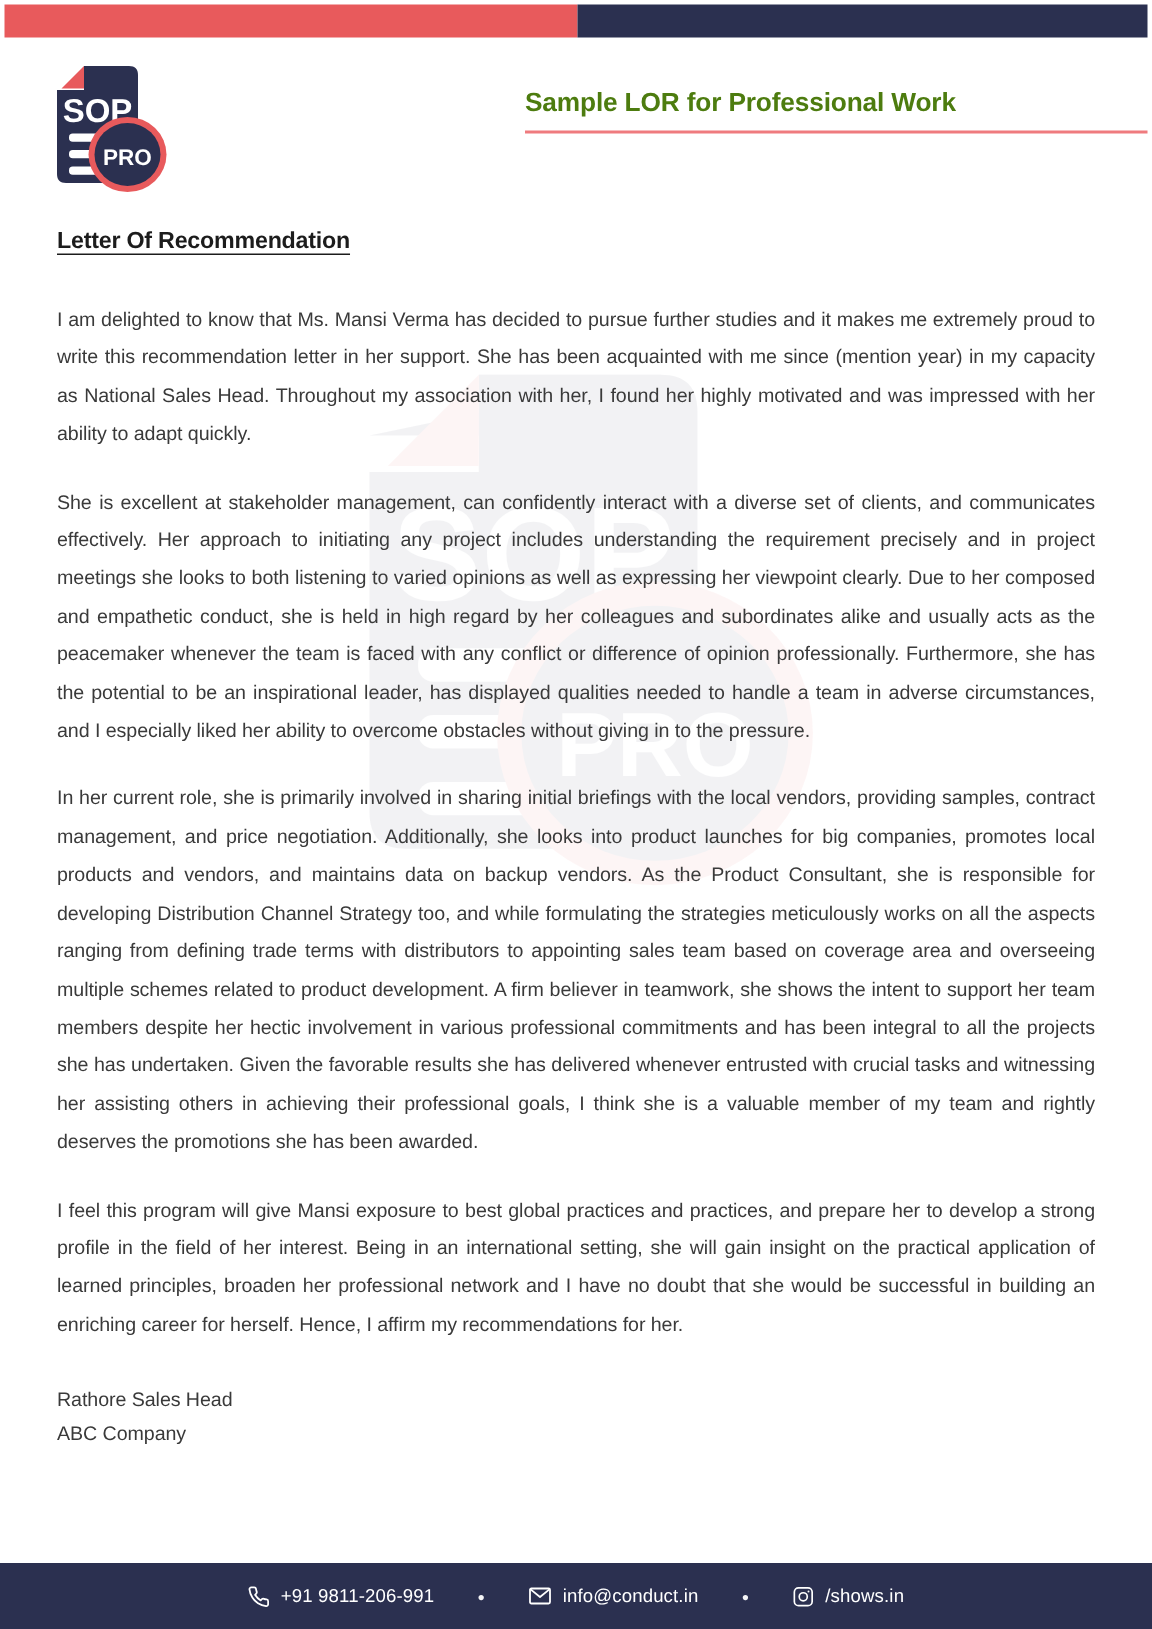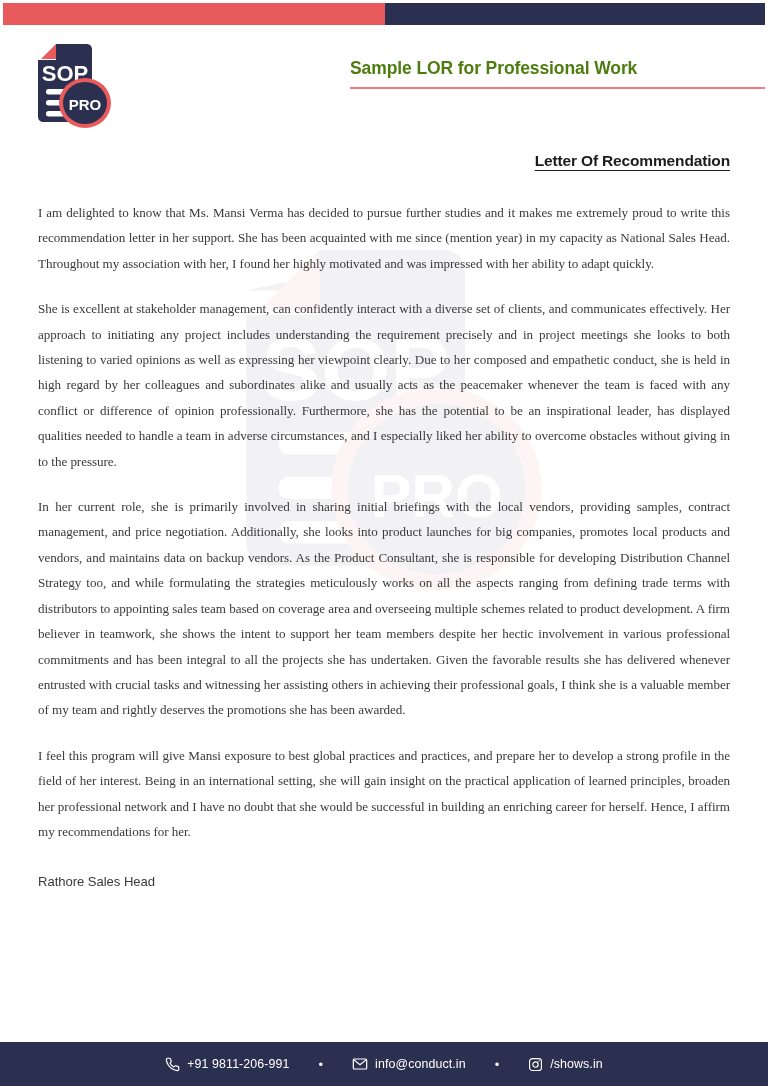--- a/index.html
+++ b/index.html
@@ -86,37 +86,36 @@
 
   
   .content {
     position: absolute;
     left: 38px;
     right: 38px;
     top: 152px;
     z-index: 2;
   }
   .doc-title {
-    text-align: right;
+    text-align: left;
     font-size: 15.5px;
     font-weight: bold;
     color: #1c1c1c;
     text-decoration: underline;
     text-underline-offset: 4px;
     margin: 0 0 30px 0;
     letter-spacing: -0.15px;
   }
   .para {
     font-size: 13.1px;
     line-height: 25.4px;
     color: #3a3a3a;
     text-align: justify;
     margin: 0 0 20px 0;
     letter-spacing: -0.05px;
-    font-family: Liberation Serif, serif;
   }
   .para:last-of-type { margin-bottom: 14px; }
 
   .signature {
     margin-top: 26px;
   }
   .sig-line {
     font-size: 13.1px;
     line-height: 23px;
     color: #3a3a3a;
@@ -204,20 +203,21 @@
 
     <div class="doc-title">Letter Of Recommendation</div>
 
     <p class="para">I am delighted to know that Ms. Mansi Verma has decided to pursue further studies and it makes me extremely proud to write this recommendation letter in her support. She has been acquainted with me since (mention year) in my capacity as National Sales Head. Throughout my association with her, I found her highly motivated and was impressed with her ability to adapt quickly.</p>
     <p class="para">She is excellent at stakeholder management, can confidently interact with a diverse set of clients, and communicates effectively. Her approach to initiating any project includes understanding the requirement precisely and in project meetings she looks to both listening to varied opinions as well as expressing her viewpoint clearly. Due to her composed and empathetic conduct, she is held in high regard by her colleagues and subordinates alike and usually acts as the peacemaker whenever the team is faced with any conflict or difference of opinion professionally. Furthermore, she has the potential to be an inspirational leader, has displayed qualities needed to handle a team in adverse circumstances, and I especially liked her ability to overcome obstacles without giving in to the pressure.</p>
     <p class="para">In her current role, she is primarily involved in sharing initial briefings with the local vendors, providing samples, contract management, and price negotiation. Additionally, she looks into product launches for big companies, promotes local products and vendors, and maintains data on backup vendors. As the Product Consultant, she is responsible for developing Distribution Channel Strategy too, and while formulating the strategies meticulously works on all the aspects ranging from defining trade terms with distributors to appointing sales team based on coverage area and overseeing multiple schemes related to product development. A firm believer in teamwork, she shows the intent to support her team members despite her hectic involvement in various professional commitments and has been integral to all the projects she has undertaken. Given the favorable results she has delivered whenever entrusted with crucial tasks and witnessing her assisting others in achieving their professional goals, I think she is a valuable member of my team and rightly deserves the promotions she has been awarded.</p>
     <p class="para">I feel this program will give Mansi exposure to best global practices and practices, and prepare her to develop a strong profile in the field of her interest. Being in an international setting, she will gain insight on the practical application of learned principles, broaden her professional network and I have no doubt that she would be successful in building an enriching career for herself. Hence, I affirm my recommendations for her.</p>
 
     <div class="signature">
       <div class="sig-line">Rathore Sales Head</div>
+      <div class="sig-line">ABC Company</div>
     </div>
 
   </div>
 
   <div class="footer">
 
     <div class="footer-item">
       <span>
         <svg width="15" height="15" viewBox="0 0 24 24" fill="none" stroke="#ffffff" stroke-width="1.9" stroke-linecap="round" stroke-linejoin="round">
           <path d="M22 16.92v3a2 2 0 0 1-2.18 2 19.79 19.79 0 0 1-8.63-3.07 19.5 19.5 0 0 1-6-6A19.79 19.79 0 0 1 2.09 4.18 2 2 0 0 1 4.08 2h3a2 2 0 0 1 2 1.72c.13.96.36 1.9.7 2.81a2 2 0 0 1-.45 2.11L8.09 9.91a16 16 0 0 0 6 6l1.27-1.27a2 2 0 0 1 2.11-.45c.91.34 1.85.57 2.81.7A2 2 0 0 1 22 16.92z"></path>

